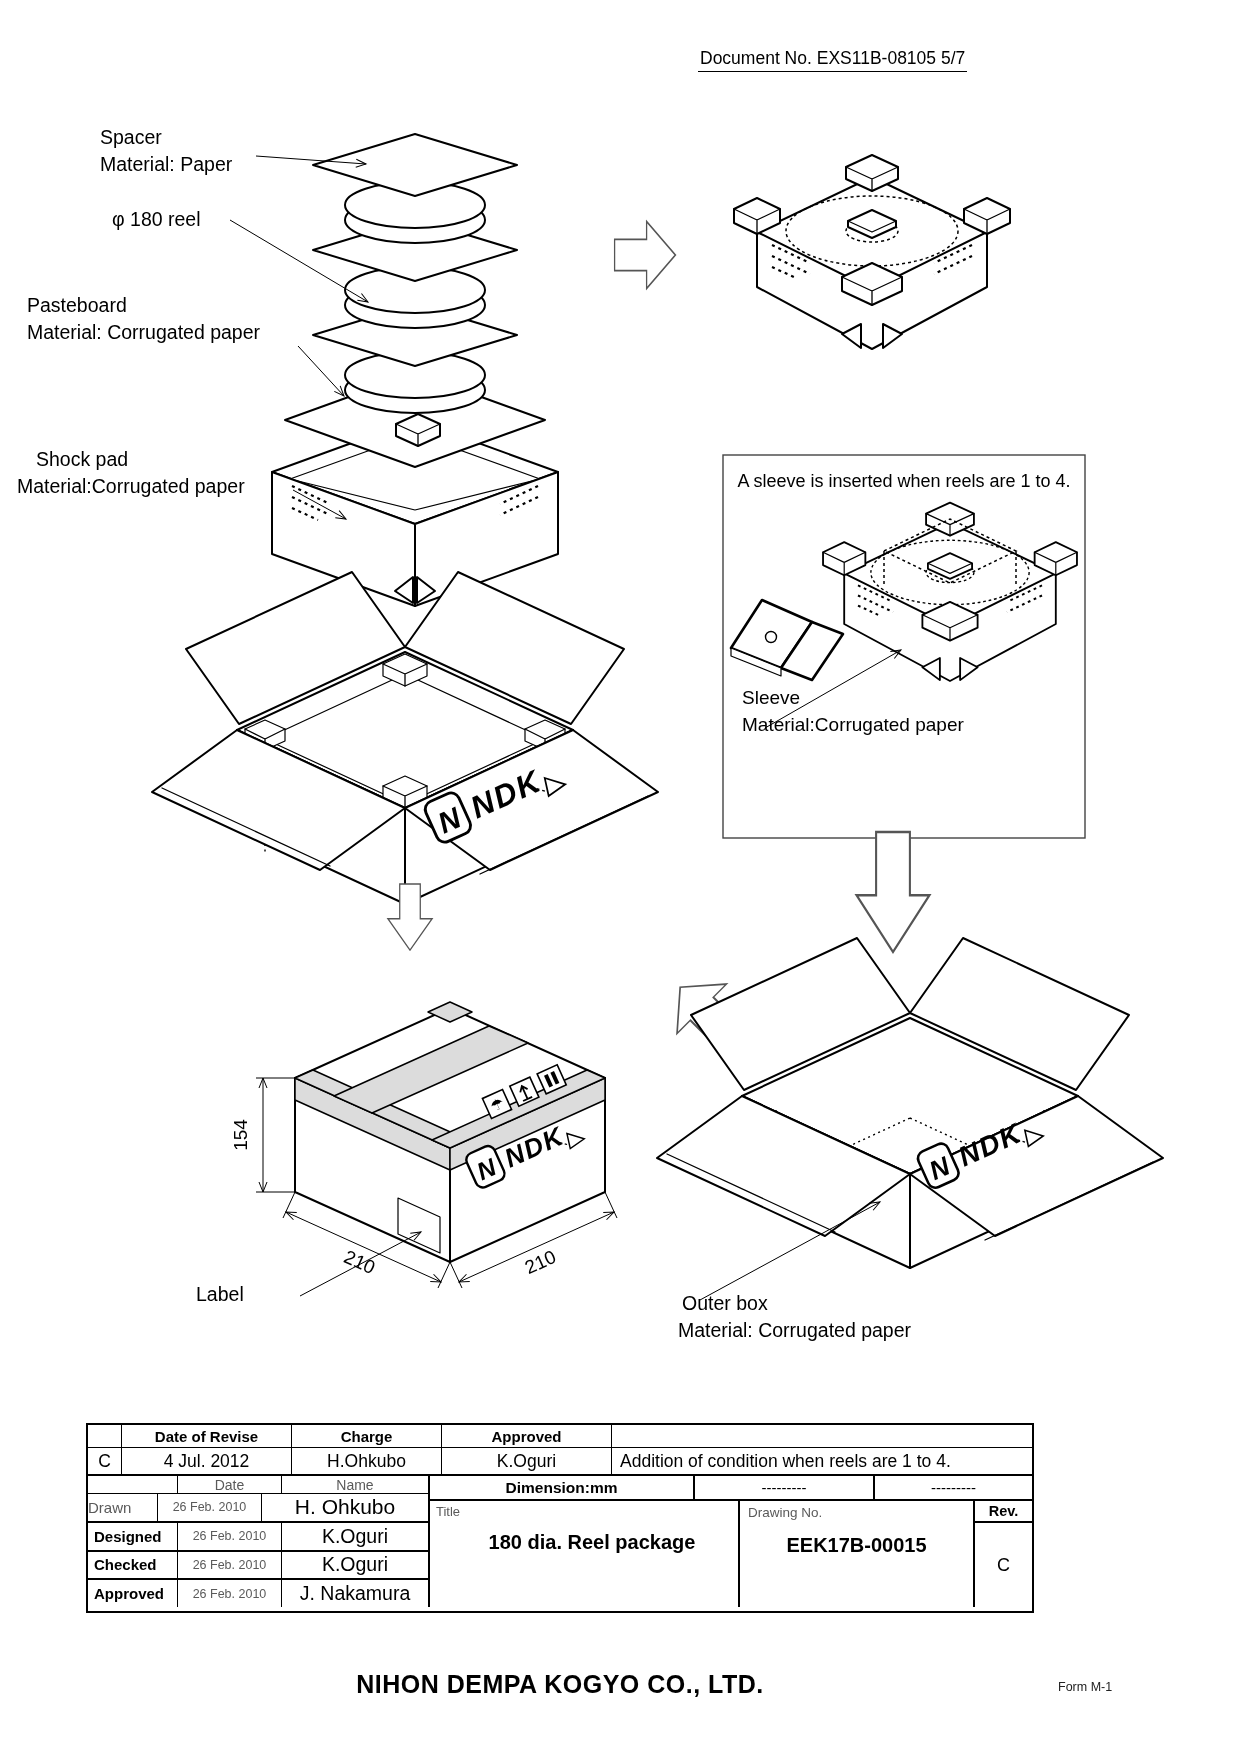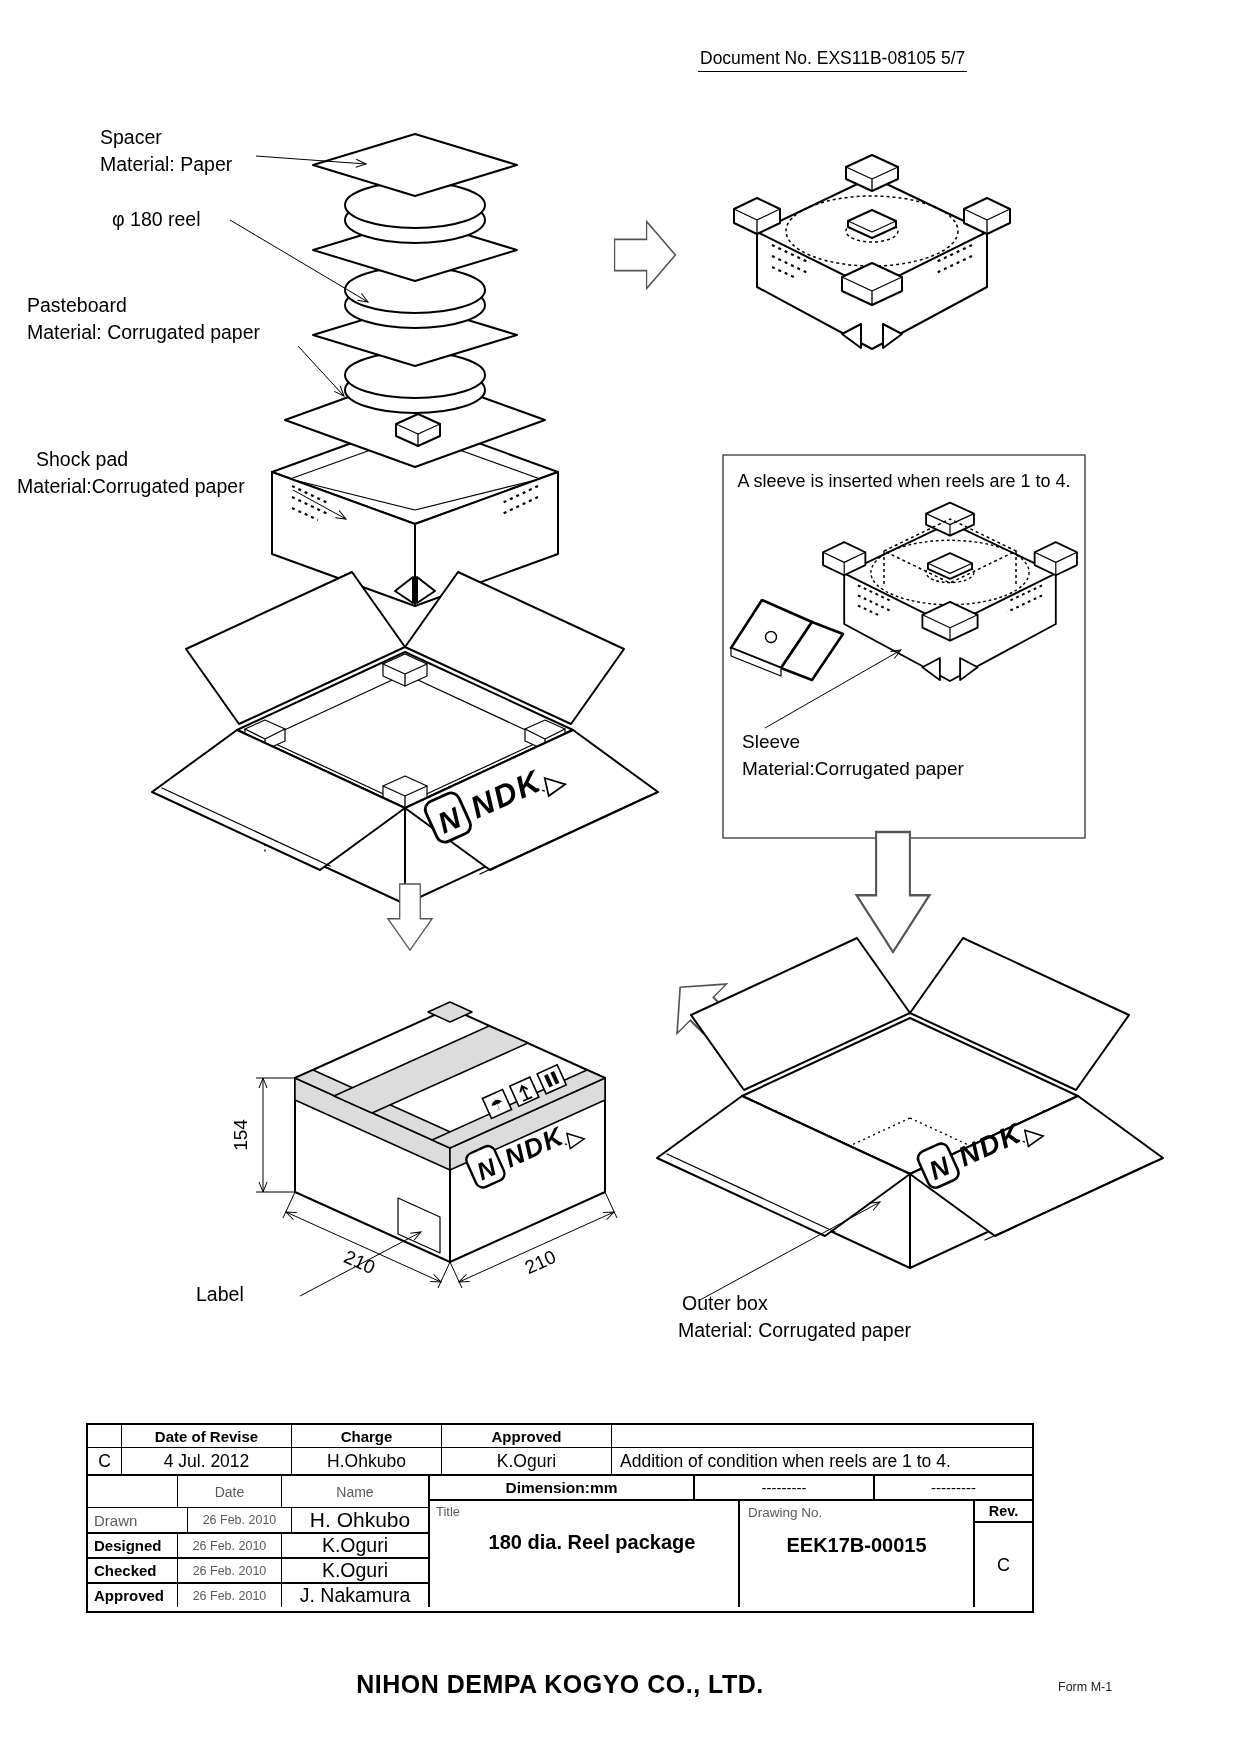--- a/index.html
+++ b/index.html
@@ -250,21 +250,21 @@
   <div class="abs lbl" style="left:27px;top:292px;">
     <div>Pasteboard</div>
     <div>Material: Corrugated paper</div>
   </div>
   <div class="abs lbl" style="left:17px;top:446px;">
     <div style="padding-left:19px;">Shock pad</div>
     <div>Material:Corrugated paper</div>
   </div>
 
   <div class="abs note" style="left:727px;top:471px;width:354px;">A sleeve is inserted when reels are 1 to 4.</div>
-  <div class="abs lbl" style="left:742px;top:728px;font-size:19px;">
+  <div class="abs lbl" style="left:742px;top:684px;font-size:19px;">
     <div>Sleeve</div>
     <div>Material:Corrugated paper</div>
   </div>
 
   <div class="abs lbl" style="left:196px;top:1281px;">Label</div>
   <div class="abs lbl" style="left:678px;top:1290px;">
     <div style="padding-left:4px;">Outer box</div>
     <div>Material: Corrugated paper</div>
   </div>
 
@@ -281,27 +281,27 @@
       <div class="c brt" style="width:34px;">C</div>
       <div class="c brt" style="width:170px;">4 Jul. 2012</div>
       <div class="c brt" style="width:150px;">H.Ohkubo</div>
       <div class="c brt" style="width:170px;">K.Oguri</div>
       <div class="c left" style="flex:1;">Addition of condition when reels are 1 to 4.</div>
     </div>
 
     <div class="fr" style="height:131px;">
 
       <div class="brk" style="width:342px;display:flex;flex-direction:column;">
-        <div class="fr bbt" style="height:32px;">
+        <div class="fr bbt" style="height:18px;">
           <div class="c brt" style="width:90px;"></div>
           <div class="c brt gray" style="width:104px;font-size:14px;">Date</div>
           <div class="c gray" style="flex:1;font-size:14px;">Name</div>
         </div>
         <div class="fr bbm" style="flex:1;">
-          <div class="c brt gray" style="width:100px;justify-content:flex-start;padding-left:6px;">Drawn</div>
+          <div class="c brt gray" style="width:70px;justify-content:flex-start;">Drawn</div>
           <div class="c brt gray" style="width:104px;font-size:12.5px;">26 Feb. 2010</div>
           <div class="c" style="flex:1;font-size:21px;">H. Ohkubo</div>
         </div>
         <div class="fr bbm" style="flex:1;">
           <div class="c brt bold" style="width:90px;justify-content:flex-start;padding-left:6px;">Designed</div>
           <div class="c brt gray" style="width:104px;font-size:12.5px;">26 Feb. 2010</div>
           <div class="c" style="flex:1;font-size:19.5px;">K.Oguri</div>
         </div>
         <div class="fr bbm" style="flex:1;">
           <div class="c brt bold" style="width:90px;justify-content:flex-start;padding-left:6px;">Checked</div>

